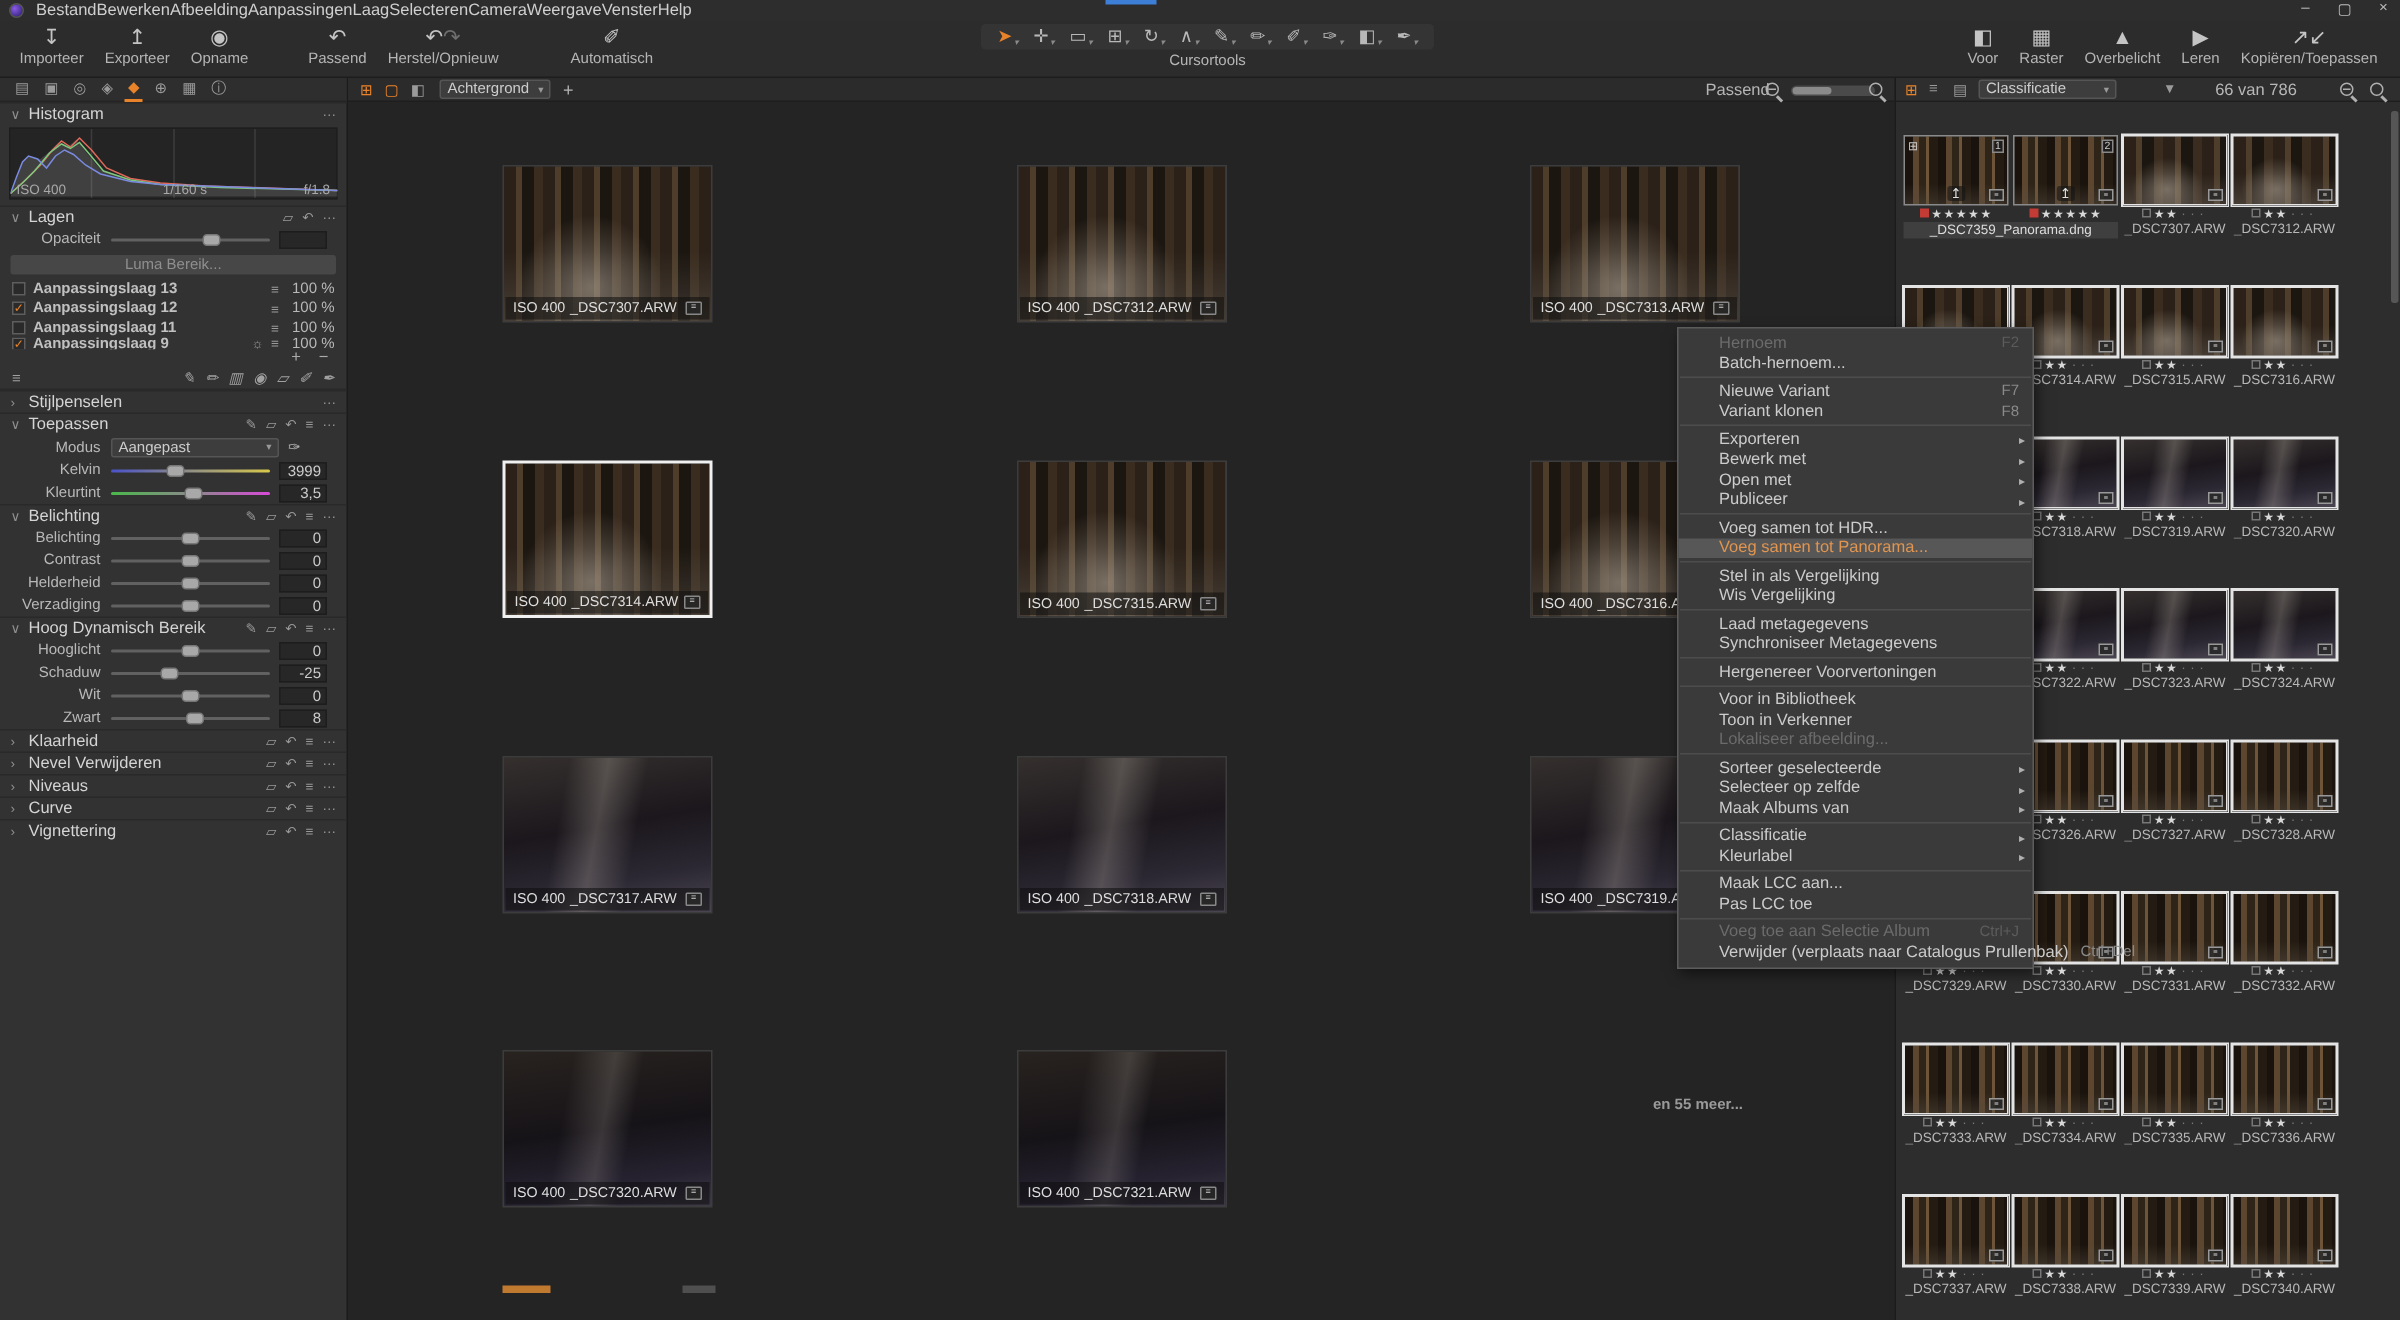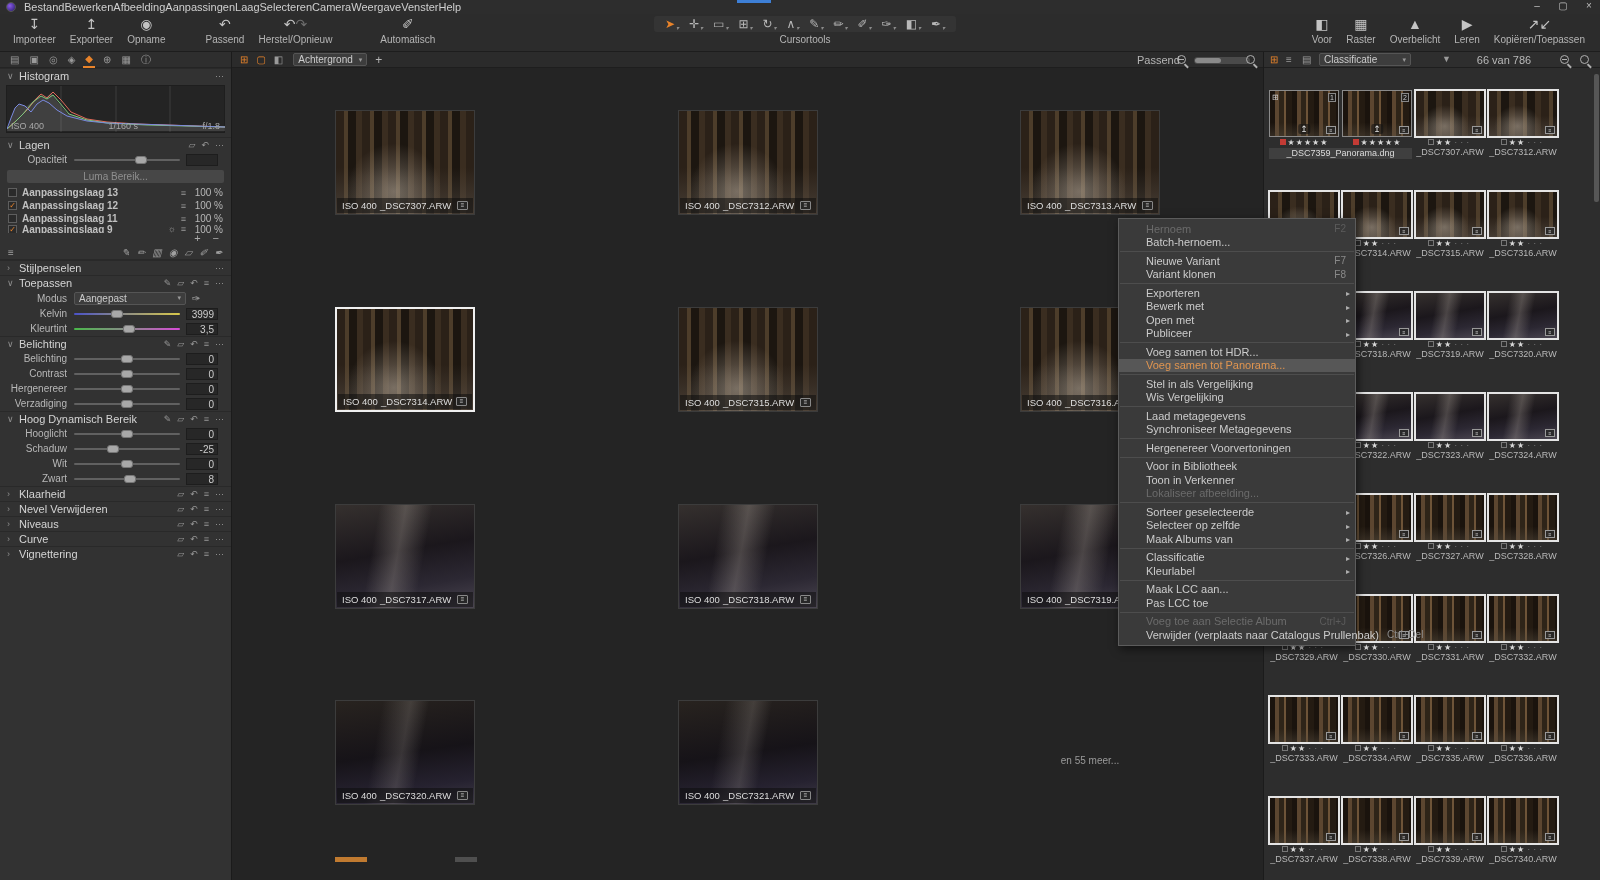--- a/index.html
+++ b/index.html
@@ -115,22 +115,22 @@
   .v-lens2 { position:absolute; left:1014px; top:3px; }
   .vcell { position:absolute; width:140px; height:105px; }
   .vcell .photo { position:relative; width:100%; height:100%; border:1px solid #3c3c3c; }
   .vcell.sel .photo { border:2px solid #f0f0f0; }
   .vlabel { position:absolute; left:1px; right:1px; bottom:1px; height:15px;
             background:rgba(12,12,12,.55); display:flex; align-items:center; padding:0 5px;
             font-size:9.5px; color:#ddd; }
   .vlabel .viso { width:38px; }
   .vchip { margin-left:auto; width:11px; height:9px; background:rgba(40,40,40,.85); border:1px solid #888;
            color:#ccc; font-size:6px; line-height:7px; text-align:center; border-radius:1px; }
-  .more-label { position:absolute; left:786px; top:703px; width:144px; text-align:center;
-                color:#9a9a9a; font-size:10px; }
+  .more-label { position:absolute; left:786px; top:679px; width:144px; text-align:right;
+                color:#9a9a9a; font-size:10px;font-weight:bold; }
   .strip { position:absolute; height:5px; bottom:18px; }
   .strip.orange { left:103px; width:32px; background:#c07a30; }
   .strip.gray { left:223px; width:22px; background:#4f4f4f; }
 
   
   .ph-scene { background:
       radial-gradient(ellipse at 42% 78%, rgba(200,188,172,.45), rgba(0,0,0,0) 42%),
       linear-gradient(to top, rgba(120,112,104,.35), rgba(0,0,0,0) 45%),
       repeating-linear-gradient(90deg,#2b2118 0 8px,#4d3d2a 8px 12px,#1c1610 12px 20px,#3a2d20 20px 26px); }
   .ph-cols { background:
@@ -444,21 +444,21 @@
           <span class="vbox">0</span>
         </div>
         <div class="srow">
           <span class="slab">Contrast</span>
           <span class="track">
             <span class="knob" style="left: 50%;"></span>
           </span>
           <span class="vbox">0</span>
         </div>
         <div class="srow">
-          <span class="slab">Hergenereer</span>
+          <span class="slab">Helderheid</span>
           <span class="track">
             <span class="knob" style="left: 50%;"></span>
           </span>
           <span class="vbox">0</span>
         </div>
         <div class="srow">
           <span class="slab">Verzadiging</span>
           <span class="track">
             <span class="knob" style="left: 50%;"></span>
           </span>

